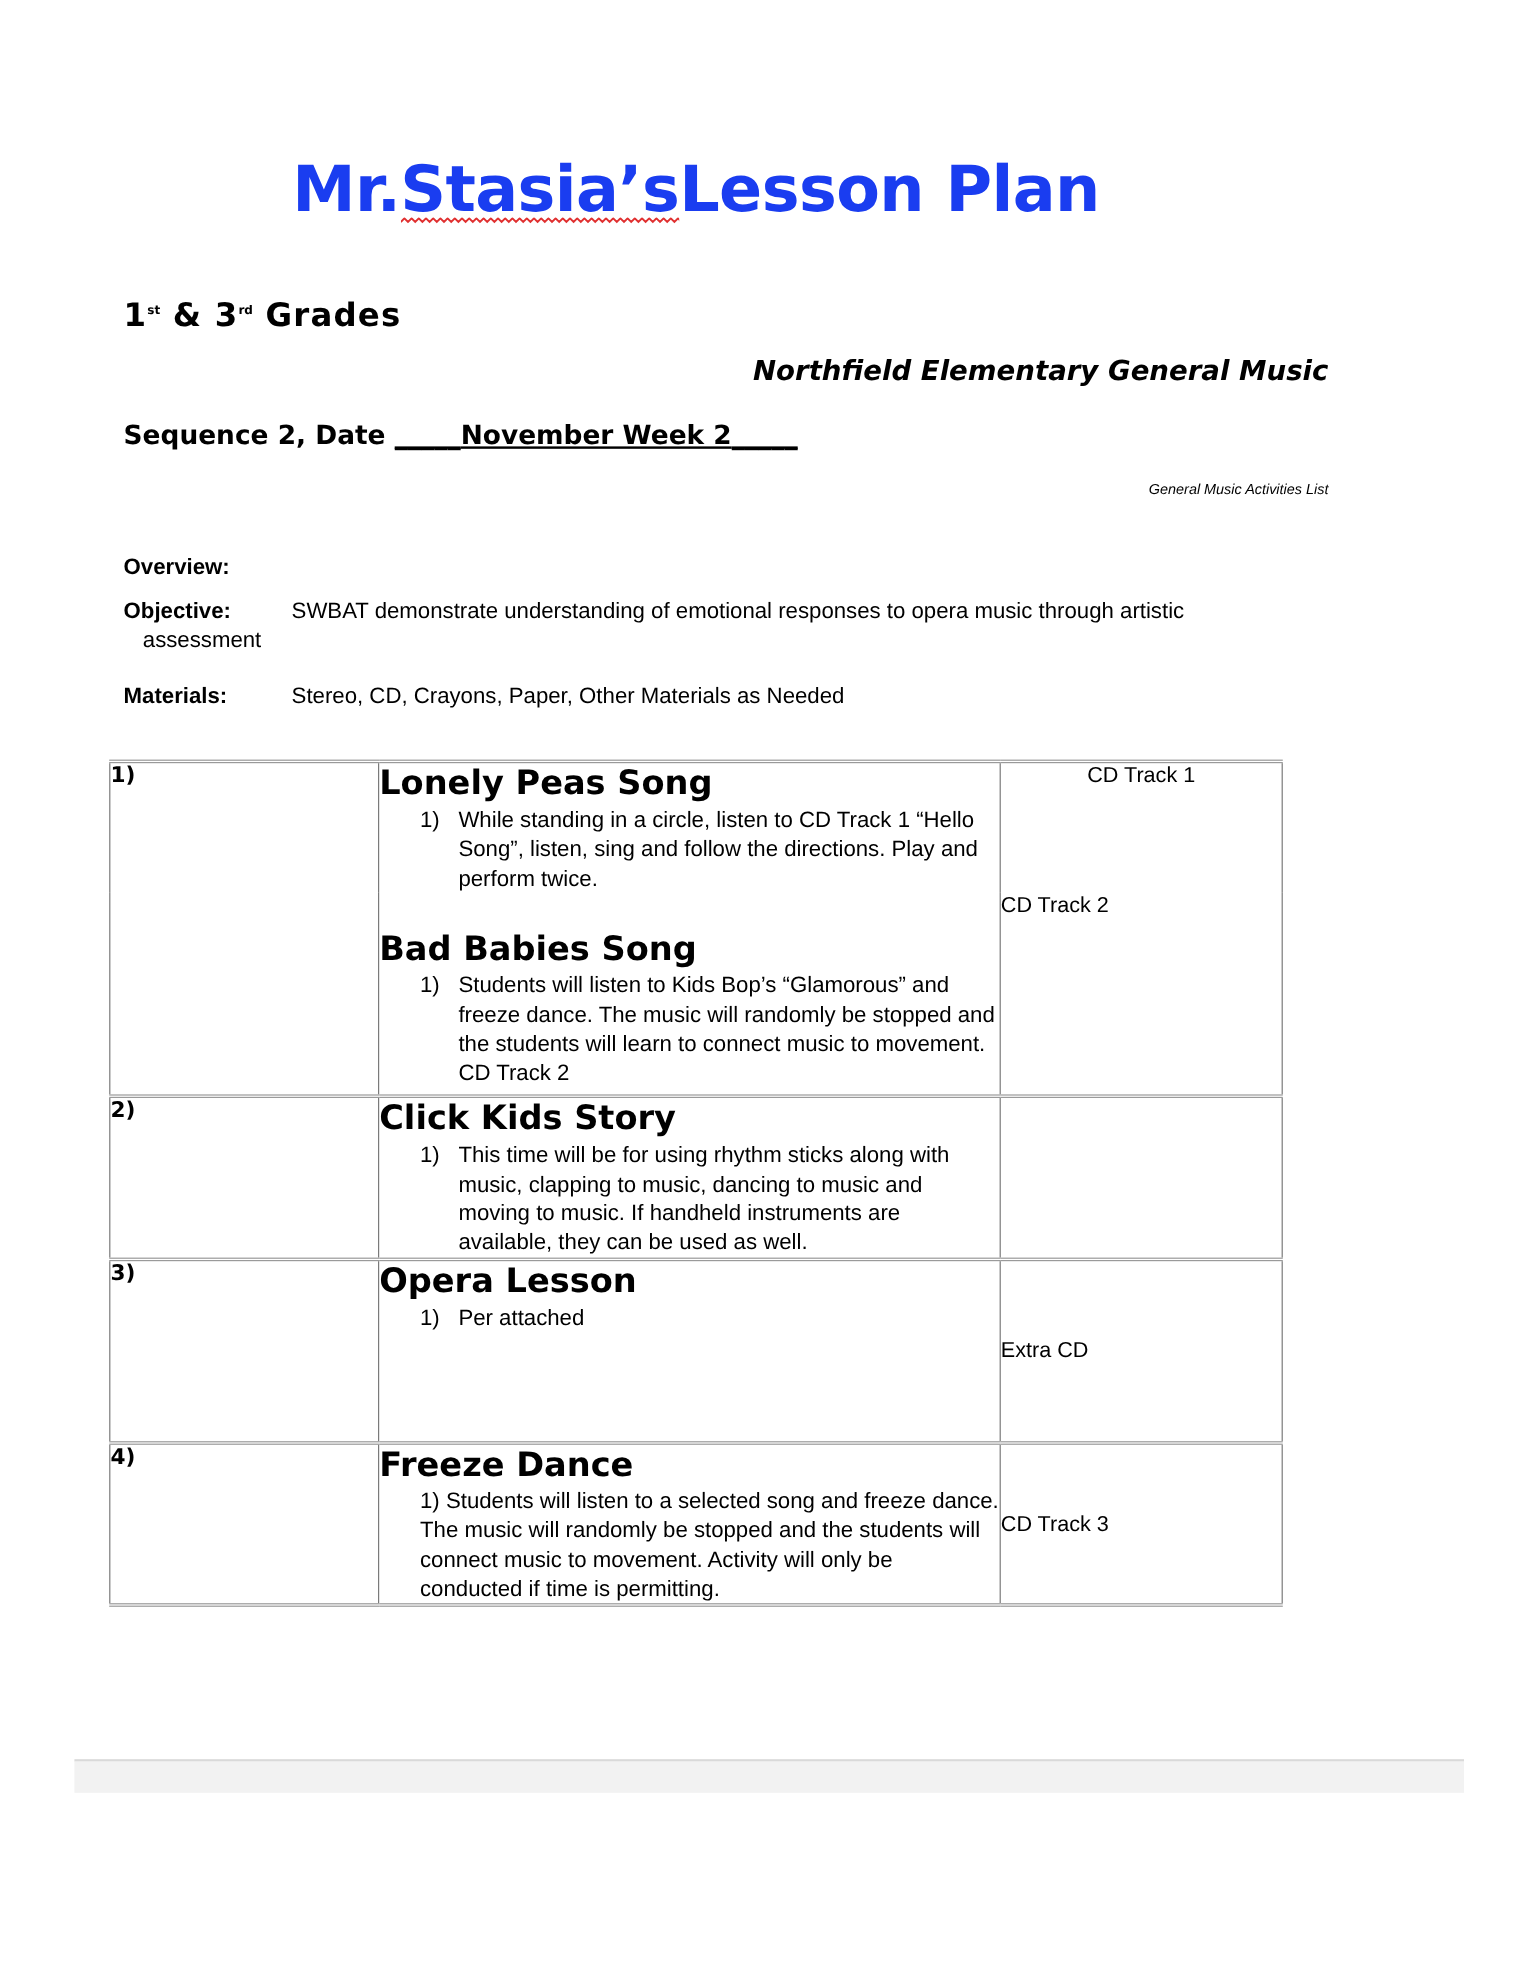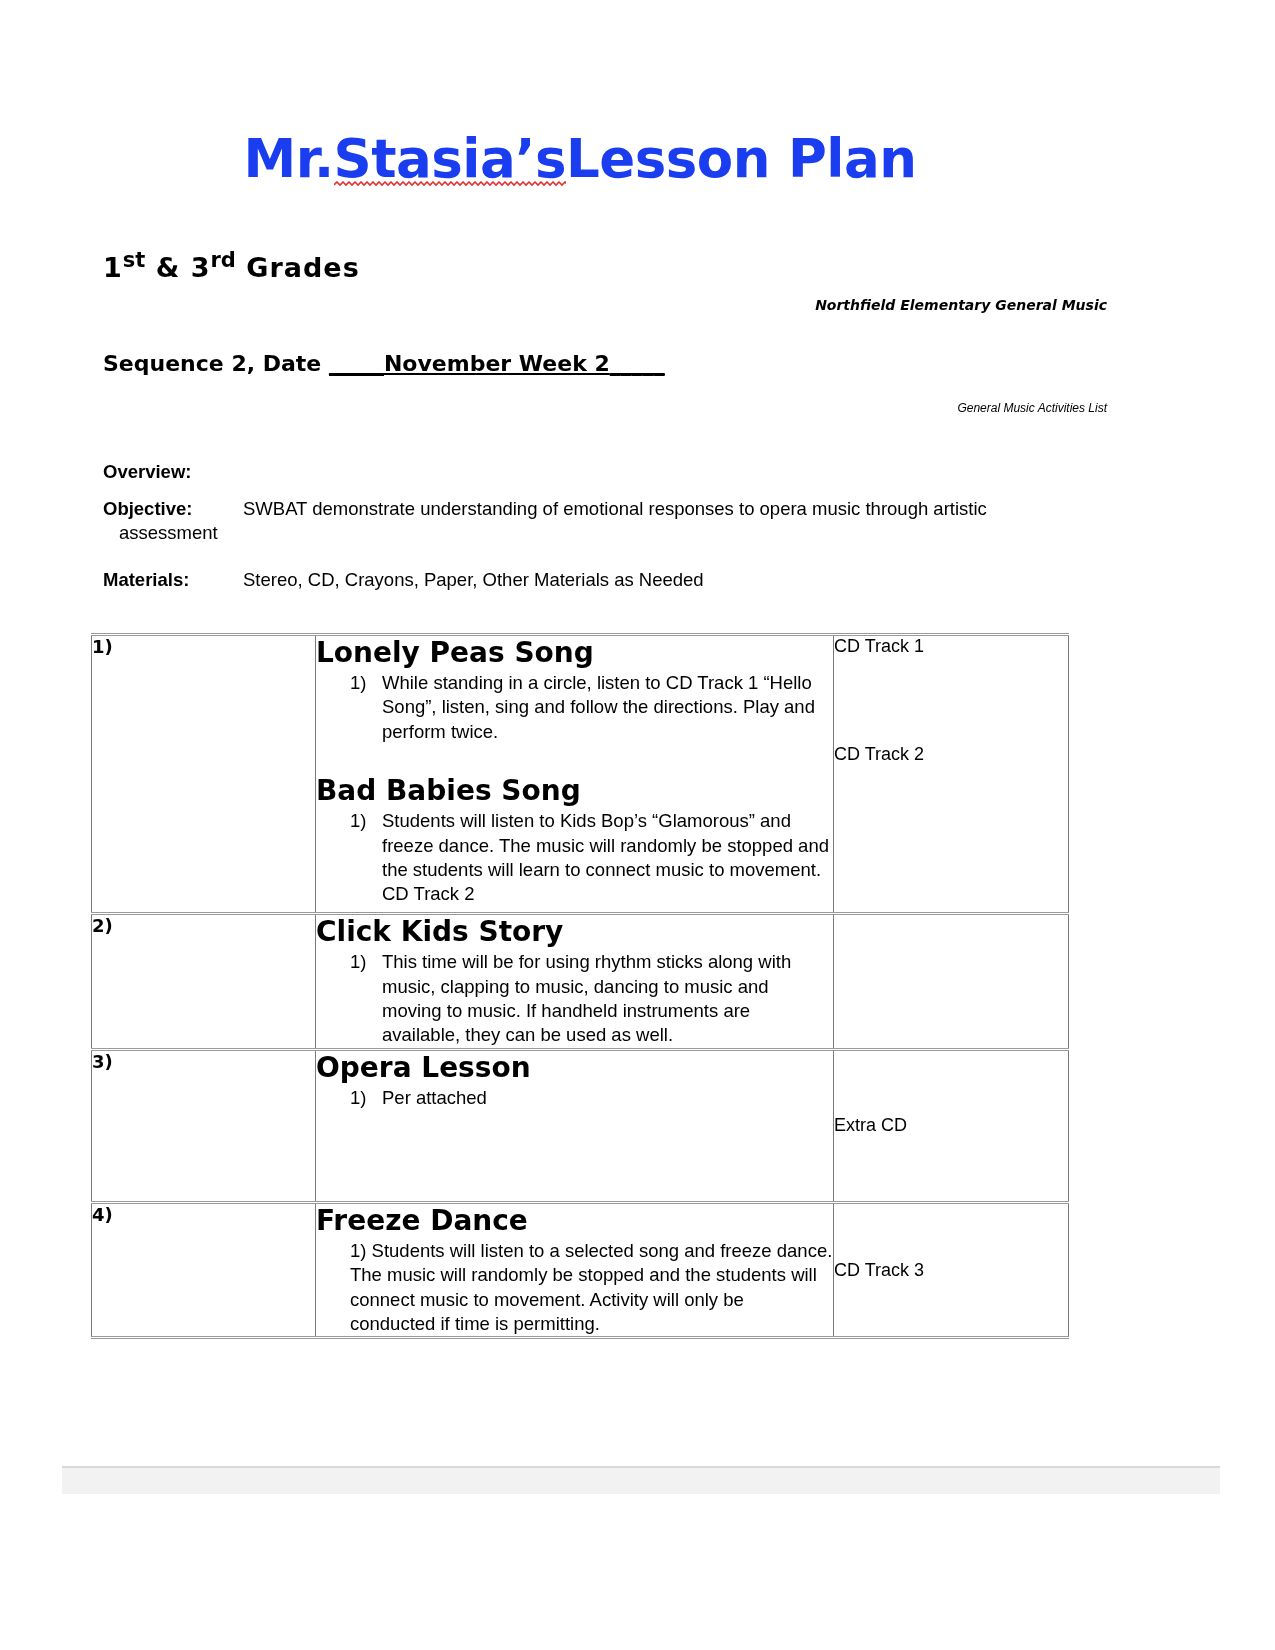--- a/index.html
+++ b/index.html
@@ -56,32 +56,32 @@
   .grades {
     position: absolute;
     left: 103px; top: 248px;
     font-family: "DejaVu Sans", sans-serif;
     font-weight: bold;
     font-size: 27px;
     letter-spacing: 1px;
     white-space: nowrap;
   }
   .grades sup {
-    font-size: 21px;
+    font-size: 10px;
     vertical-align: super;
     letter-spacing: 0;
   }
 
   .school {
     position: absolute;
     right: 168px; top: 297px;
     font-family: "DejaVu Sans", sans-serif;
     font-weight: bold;
     font-style: italic;
-    font-size: 14px;
+    font-size: 23px;
     white-space: nowrap;
   }
 
   .sequence {
     position: absolute;
     left: 103px; top: 351px;
     font-family: "DejaVu Sans", sans-serif;
     font-weight: bold;
     font-size: 22px;
     white-space: nowrap;
@@ -267,21 +267,21 @@
       <tr>
         <td class="cell-num" rowspan="2">
           <span>1)</span>
         </td>
         <td class="cell-body" style="border-bottom:none; padding-bottom:0;">
           <div class="act-title">Lonely Peas Song</div>
           <div class="act-item">
             <span class="marker">1)</span><span>While standing in a circle, listen to CD Track 1 “Hello Song”, listen, sing and follow the directions. Play and perform twice.</span>
           </div>
         </td>
-        <td class="cell-track" style="border-bottom:none;">
+        <td class="cell-track" style="border-bottom:none;text-align:center;">
           <span>CD Track 1</span>
         </td>
       </tr>
       <tr>
         <td class="cell-body" style="border-top:none; padding-top:0; height:168px;">
           <div class="act-title spaced">Bad Babies Song</div>
           <div class="act-item">
             <span class="marker">1)</span><span>Students will listen to Kids </span><span class="sp"><span>Bop’s</span><span class="squiggle">
                     
                   </span></span><span> “Glamorous” and freeze dance. The music will randomly be stopped and the students will learn to connect music to movement. CD Track 2</span>

